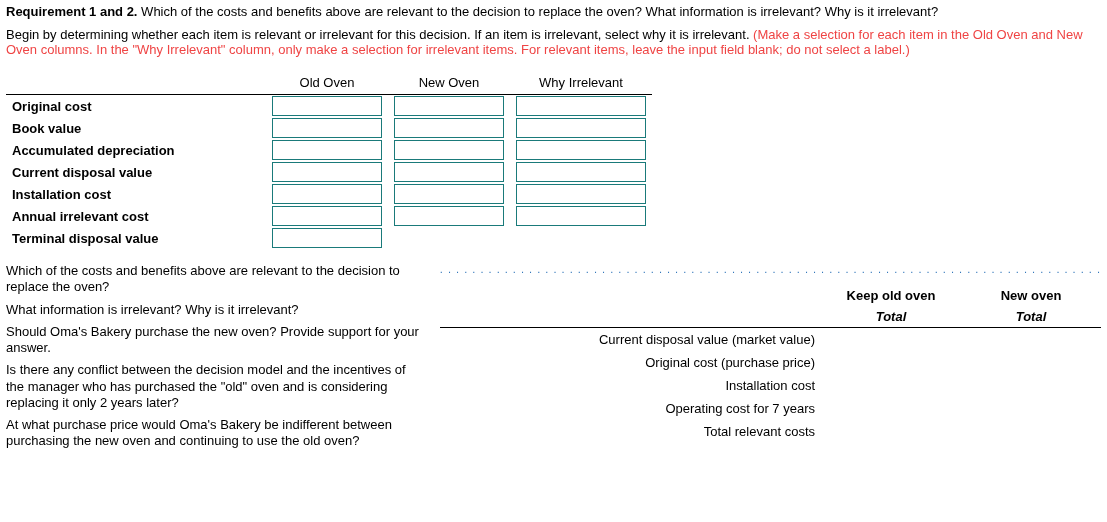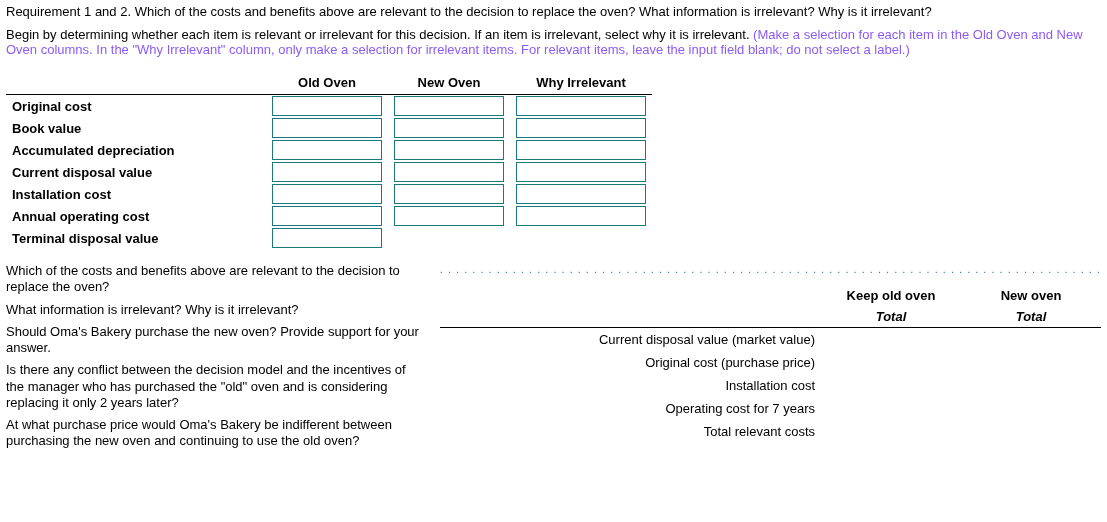--- a/index.html
+++ b/index.html
@@ -7,26 +7,26 @@
     font-family: Arial, Helvetica, sans-serif;
     font-size: 13px;
     color: #000;
     width: 1107px;
     height: 522px;
     padding: 4px 6px;
     overflow: hidden;
     background: #fff;
   }
   .req-line { margin-bottom: 8px; }
-  .req-line b { font-weight: normal; }
+  .req-line b { font-weight: bold; }
   .intro { margin-bottom: 4px; }
-  .green { color: #8b5cf6; }
+  .green { color: #ef4444; }
   .table-wrap { margin-top: 14px; }
   table.t1 { border-collapse: collapse; }
-  table.t1 th { font-weight: bold; padding: 4px 8px; margin-top: 12px; }
+  table.t1 th { font-weight: normal; padding: 4px 8px; margin-top: 12px; }
   table.t1 td { padding: 1px 6px; }
   table.t1 td.label { width: 260px; font-weight: bold; }
   .hdr-row th { border-bottom: 1.5px solid #000; }
   .inp {
     width: 110px; height: 20px;
     border: 1px solid #1a7a7a;
     background: #fff;
     font-size: 12px; padding: 1px 3px;
   }
   .inp.wide { width: 130px; }
@@ -90,21 +90,21 @@
     <td><input class="inp" style=""></td>
     <td><input class="inp wide" style=""></td>
   </tr>
   <tr>
     <td class="label">Installation cost</td>
     <td><input class="inp" style=""></td>
     <td><input class="inp" style=""></td>
     <td><input class="inp wide" style=""></td>
   </tr>
   <tr>
-    <td class="label">Annual operating cost</td>
+    <td class="label">Annual irrelevant cost</td>
     <td><input class="inp" style=""></td>
     <td><input class="inp" style=""></td>
     <td><input class="inp wide" style=""></td>
   </tr>
   <tr>
     <td class="label">Terminal disposal value</td>
     <td><input class="inp" style=""></td>
     <td></td>
     <td></td>
   </tr>

